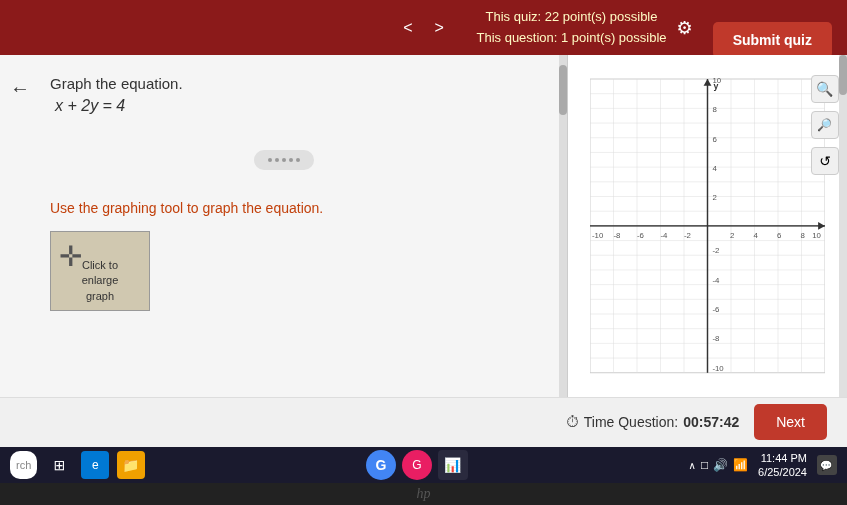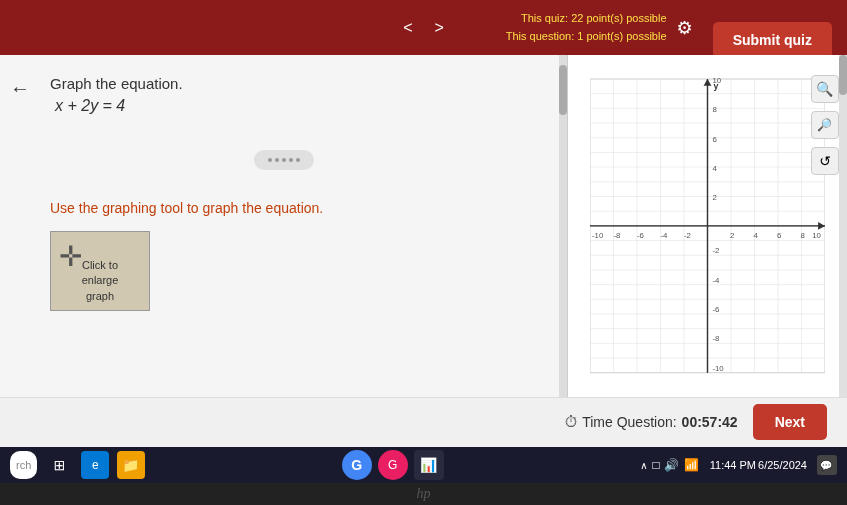--- a/index.html
+++ b/index.html
@@ -59,24 +59,24 @@
       padding: 2px 6px;
     }
 
     .question-title {
       color: white;
       font-size: 18px;
       font-weight: bold;
     }
 
     .quiz-info {
-      color: #fde047;
-      font-size: 11px;
+      color: #fef9c3;
+      font-size: 13px;
       line-height: 1.6;
-      text-align: right;
+      text-align: center;
     }
 
     .submit-btn {
       background: #c0392b;
       color: white;
       border: none;
       padding: 10px 20px;
       border-radius: 5px;
       font-size: 14px;
       font-weight: bold;
@@ -255,21 +255,21 @@
       font-size: 16px;
     }
 
     .next-btn {
       background: #c0392b;
       color: white;
       border: none;
       padding: 10px 22px;
       border-radius: 5px;
       font-size: 14px;
-      font-weight: bold;
+      font-weight: normal;
       cursor: pointer;
     }
 
     
     .taskbar {
       height: 42px;
       background: #1a1a2e;
       display: flex;
       align-items: center;
       justify-content: space-between;
@@ -289,21 +289,21 @@
       display: flex;
       align-items: center;
       justify-content: center;
       font-size: 14px;
       color: white;
       cursor: pointer;
     }
 
     .taskbar-right {
       display: flex;
-      flex-direction: row;
+      flex-direction: column;
       align-items: flex-end;
       font-size: 11px;
       color: white;
       gap: 2px;
     }
 
     .taskbar-center {
       display: flex;
       align-items: center;
       gap: 6px;

